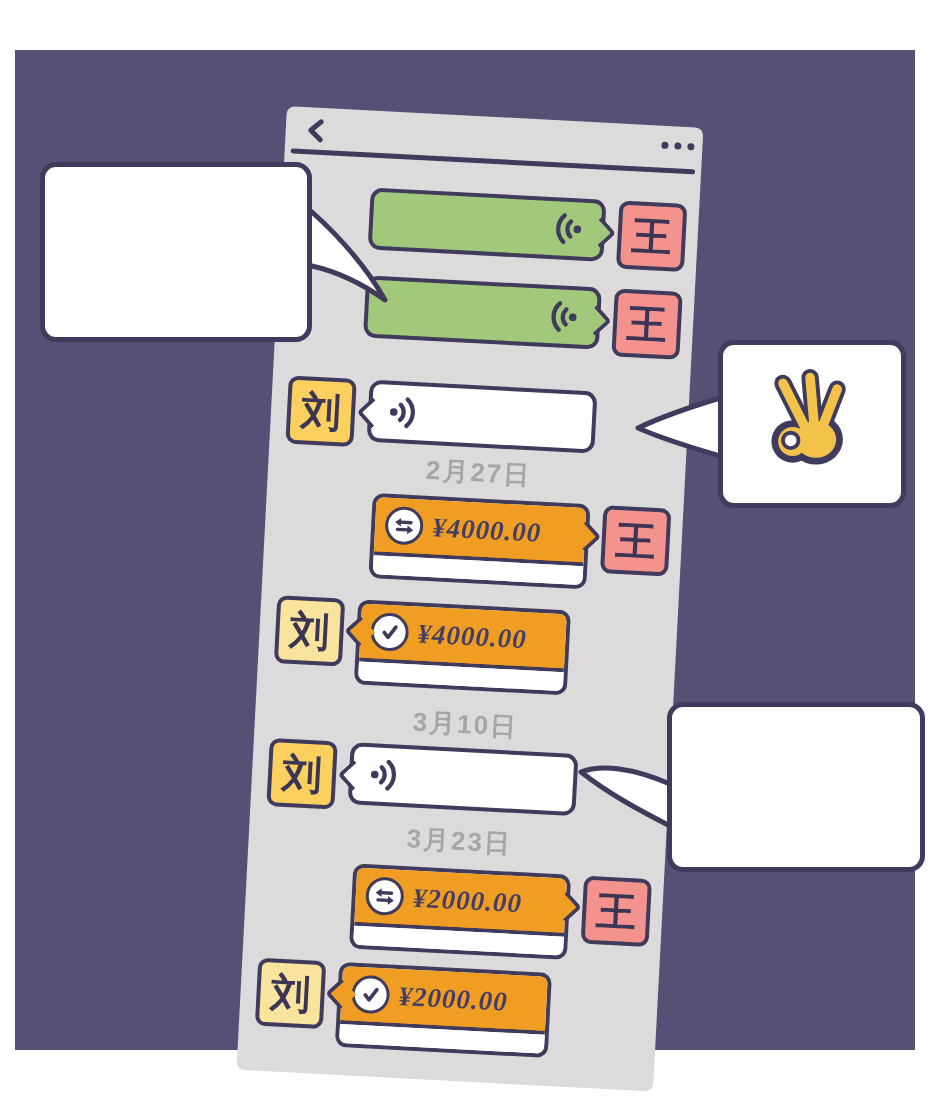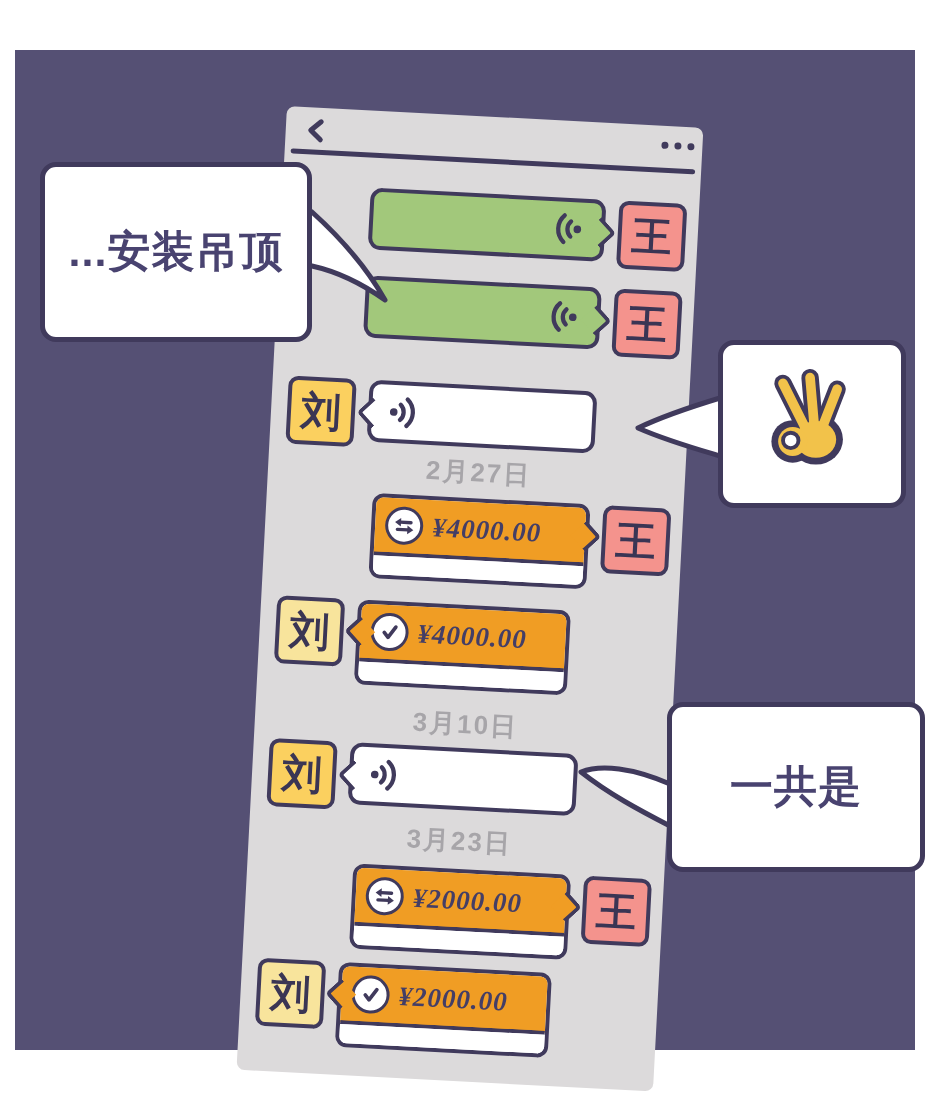--- a/index.html
+++ b/index.html
@@ -208,21 +208,20 @@
           </div>
         </div>
 
       </div>
     </div>
 
     <svg class="tail-svg" style="left:288px;top:156px" width="88" height="102" viewBox="0 0 88 102">
       <path d="M9,6 C40,34 64,62 82,94 C54,74 27,64 9,60" fill="#ffffff" stroke="#403a5c" stroke-width="5" stroke-linecap="round" stroke-linejoin="round"></path>
     </svg>
     <div class="callout" style="left:25px;top:112px;width:262px;height:170px">
-      <div class="co-text">...安装吊顶</div>
     </div>
 
     <svg class="tail-svg" style="left:618px;top:342px" width="94" height="74" viewBox="0 0 94 74">
       <path d="M87,6 C54,16 26,26 5,36 C32,48 60,56 87,64" fill="#ffffff" stroke="#403a5c" stroke-width="5" stroke-linecap="round" stroke-linejoin="round"></path>
     </svg>
     <div class="callout" style="left:703px;top:290px;width:178px;height:158px">
       <svg width="116" height="116" viewBox="0 0 120 120">
 
         <line x1="52" y1="62" x2="30" y2="18" stroke="#403a5c" stroke-width="18" stroke-linecap="round"></line>
         <line x1="62" y1="58" x2="58" y2="12" stroke="#403a5c" stroke-width="18" stroke-linecap="round"></line>
@@ -236,17 +235,16 @@
         <ellipse cx="64" cy="76" rx="21" ry="19" fill="#f2c24a"></ellipse>
         <circle cx="40" cy="78" r="15" fill="#f2c24a"></circle>
         <circle cx="38" cy="77" r="8" fill="#ffffff" stroke="#403a5c" stroke-width="4"></circle>
       </svg>
     </div>
 
     <svg class="tail-svg" style="left:558px;top:700px" width="104" height="86" viewBox="0 0 104 86">
       <path d="M97,34 C60,18 28,14 8,22 C36,44 66,60 97,76" fill="#ffffff" stroke="#403a5c" stroke-width="5" stroke-linecap="round" stroke-linejoin="round"></path>
     </svg>
     <div class="callout" style="left:652px;top:652px;width:248px;height:160px">
-      <div class="co-text">一共是</div>
     </div>
 
   </div>
 </div>
 
 </body></html>

